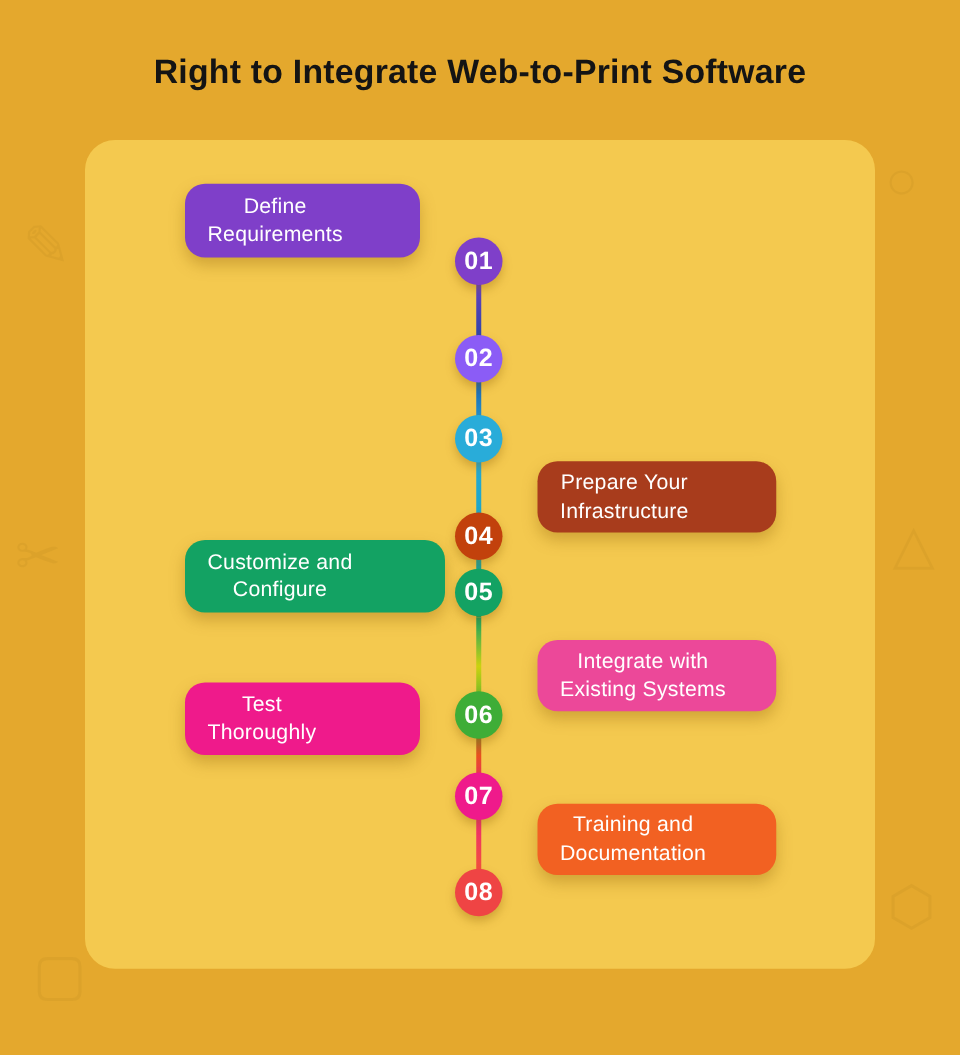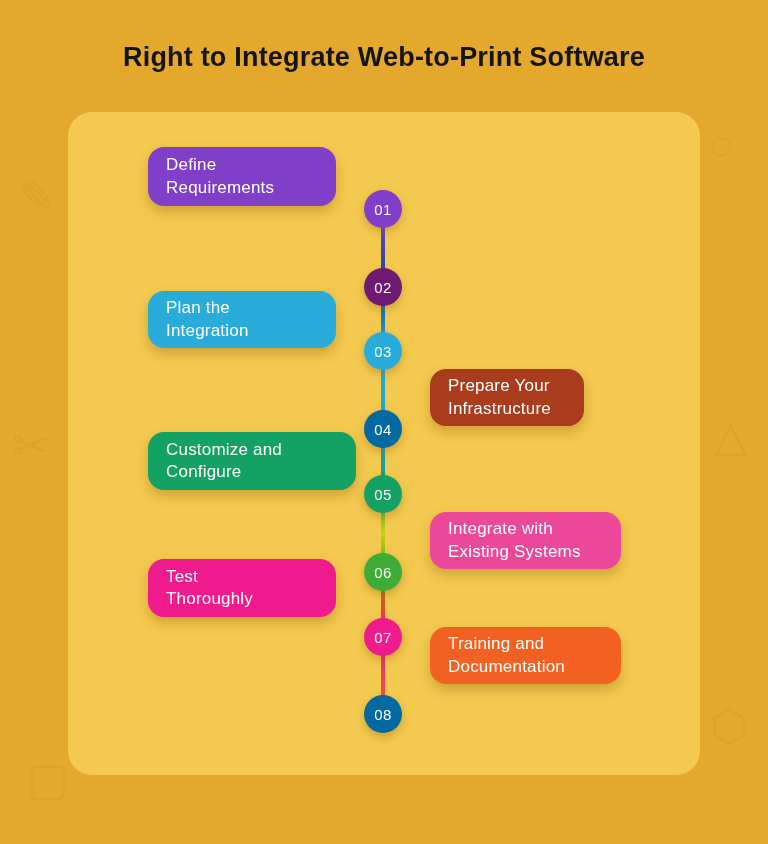--- a/index.html
+++ b/index.html
@@ -6,39 +6,39 @@
   body{font-family:"Liberation Sans","DejaVu Sans",sans-serif;}
   .canvas{position:relative;width:768px;height:844px;overflow:hidden;background:#E4A82D;}
   .bg-icon{position:absolute;color:#7a5c10;opacity:.07;user-select:none;pointer-events:none;}
   .page-title{position:absolute;top:42px;left:0;width:768px;text-align:center;
     font-size:27px;font-weight:800;color:#141414;letter-spacing:.2px;}
   .panel{position:absolute;left:68px;top:112px;width:632px;height:663px;
     background:#F4C94F;border-radius:24px;}
   .step-box{position:absolute;border-radius:16px;color:#fff;
     box-shadow:0 6px 12px rgba(140,95,10,.35);display:flex;align-items:center;}
   .step-label{white-space:pre-line;font-size:17px;font-weight:500;line-height:1.32;
-    padding:12px 18px;letter-spacing:.2px;}
+    padding:12px 18px;letter-spacing:.2px;text-align:center;}
   .step-circle{position:absolute;width:38px;height:38px;border-radius:50%;
     display:flex;align-items:center;justify-content:center;
     box-shadow:0 4px 8px rgba(140,95,10,.35);z-index:3;}
-  .step-number{color:#fff;font-size:15px;font-weight:400;letter-spacing:.5px;}
+  .step-number{color:#fff;font-size:20px;font-weight:700;letter-spacing:.5px;}
   .timeline-seg{position:absolute;left:381px;width:4px;z-index:2;}
   
   .b1{left:148px;top:147px;width:188px;height:59px;}
   .b2{left:430px;top:228px;width:191px;height:57px;}
   .b3{left:148px;top:291px;width:188px;height:57px;}
-  .b4{left:430px;top:369px;width:154px;height:57px;}
+  .b4{left:430px;top:369px;width:191px;height:57px;}
   .b5{left:148px;top:432px;width:208px;height:58px;}
   .b6{left:430px;top:512px;width:191px;height:57px;}
-  .b7{left:148px;top:559px;width:188px;height:58px;}
-  .b8{left:430px;top:627px;width:191px;height:57px;}
+  .b7{left:148px;top:546px;width:188px;height:58px;}
+  .b8{left:430px;top:643px;width:191px;height:57px;}
   
   .c1{left:364px;top:190px;} .c2{left:364px;top:268px;}
   .c3{left:364px;top:332px;} .c4{left:364px;top:410px;}
-  .c5{left:364px;top:475px;} .c6{left:364px;top:553px;}
+  .c5{left:364px;top:455px;} .c6{left:364px;top:553px;}
   .c7{left:364px;top:618px;} .c8{left:364px;top:695px;}
   
   .s1{top:209px;height:78px;} .s2{top:287px;height:64px;}
   .s3{top:351px;height:78px;} .s4{top:429px;height:65px;}
   .s5{top:494px;height:78px;} .s6{top:572px;height:65px;}
   .s7{top:637px;height:77px;}
 </style>
 </head>
 <body>
 
@@ -60,24 +60,20 @@
   <div class="timeline-seg s3" style="background: linear-gradient(rgb(41, 172, 217), rgb(27, 164, 194));"></div>
   <div class="timeline-seg s4" style="background: linear-gradient(rgb(27, 164, 194), rgb(19, 162, 99));"></div>
   <div class="timeline-seg s5" style="background: linear-gradient(rgb(19, 162, 99), rgb(205, 210, 15), rgb(62, 173, 55));"></div>
   <div class="timeline-seg s6" style="background: linear-gradient(rgb(62, 173, 55), rgb(232, 80, 30), rgb(239, 26, 139));"></div>
   <div class="timeline-seg s7" style="background: linear-gradient(rgb(239, 26, 139), rgb(242, 97, 34));"></div>
 
   <div class="step-box b1" style="background: rgb(127, 63, 201);">
     <div class="step-label">Define
 Requirements</div>
   </div>
-  <div class="step-box b3" style="background: rgb(41, 172, 217);">
-    <div class="step-label">Plan the
-Integration</div>
-  </div>
   <div class="step-box b4" style="background: rgb(168, 60, 28);">
     <div class="step-label">Prepare Your
 Infrastructure</div>
   </div>
   <div class="step-box b5" style="background: rgb(19, 162, 99);">
     <div class="step-label">Customize and
 Configure</div>
   </div>
   <div class="step-box b6" style="background: #ec4899;">
     <div class="step-label">Integrate with
@@ -88,35 +84,35 @@
 Thoroughly</div>
   </div>
   <div class="step-box b8" style="background: rgb(242, 97, 34);">
     <div class="step-label">Training and
 Documentation</div>
   </div>
 
   <div class="step-circle c1" style="background: rgb(127, 63, 201);">
     <span class="step-number">01</span>
   </div>
-  <div class="step-circle c2" style="background: #701a75;">
+  <div class="step-circle c2" style="background: #8b5cf6;">
     <span class="step-number">02</span>
   </div>
   <div class="step-circle c3" style="background: rgb(41, 172, 217);">
     <span class="step-number">03</span>
   </div>
-  <div class="step-circle c4" style="background: #0369a1;">
+  <div class="step-circle c4" style="background: #c2410c;">
     <span class="step-number">04</span>
   </div>
   <div class="step-circle c5" style="background: rgb(19, 162, 99);">
     <span class="step-number">05</span>
   </div>
   <div class="step-circle c6" style="background: rgb(62, 173, 55);">
     <span class="step-number">06</span>
   </div>
   <div class="step-circle c7" style="background: rgb(239, 26, 139); align-items: center;">
     <span class="step-number">07</span>
   </div>
-  <div class="step-circle c8" style="background: #0369a1;">
+  <div class="step-circle c8" style="background: #ef4444;">
     <span class="step-number">08</span>
   </div>
 
 </div>
 
 </body></html>

